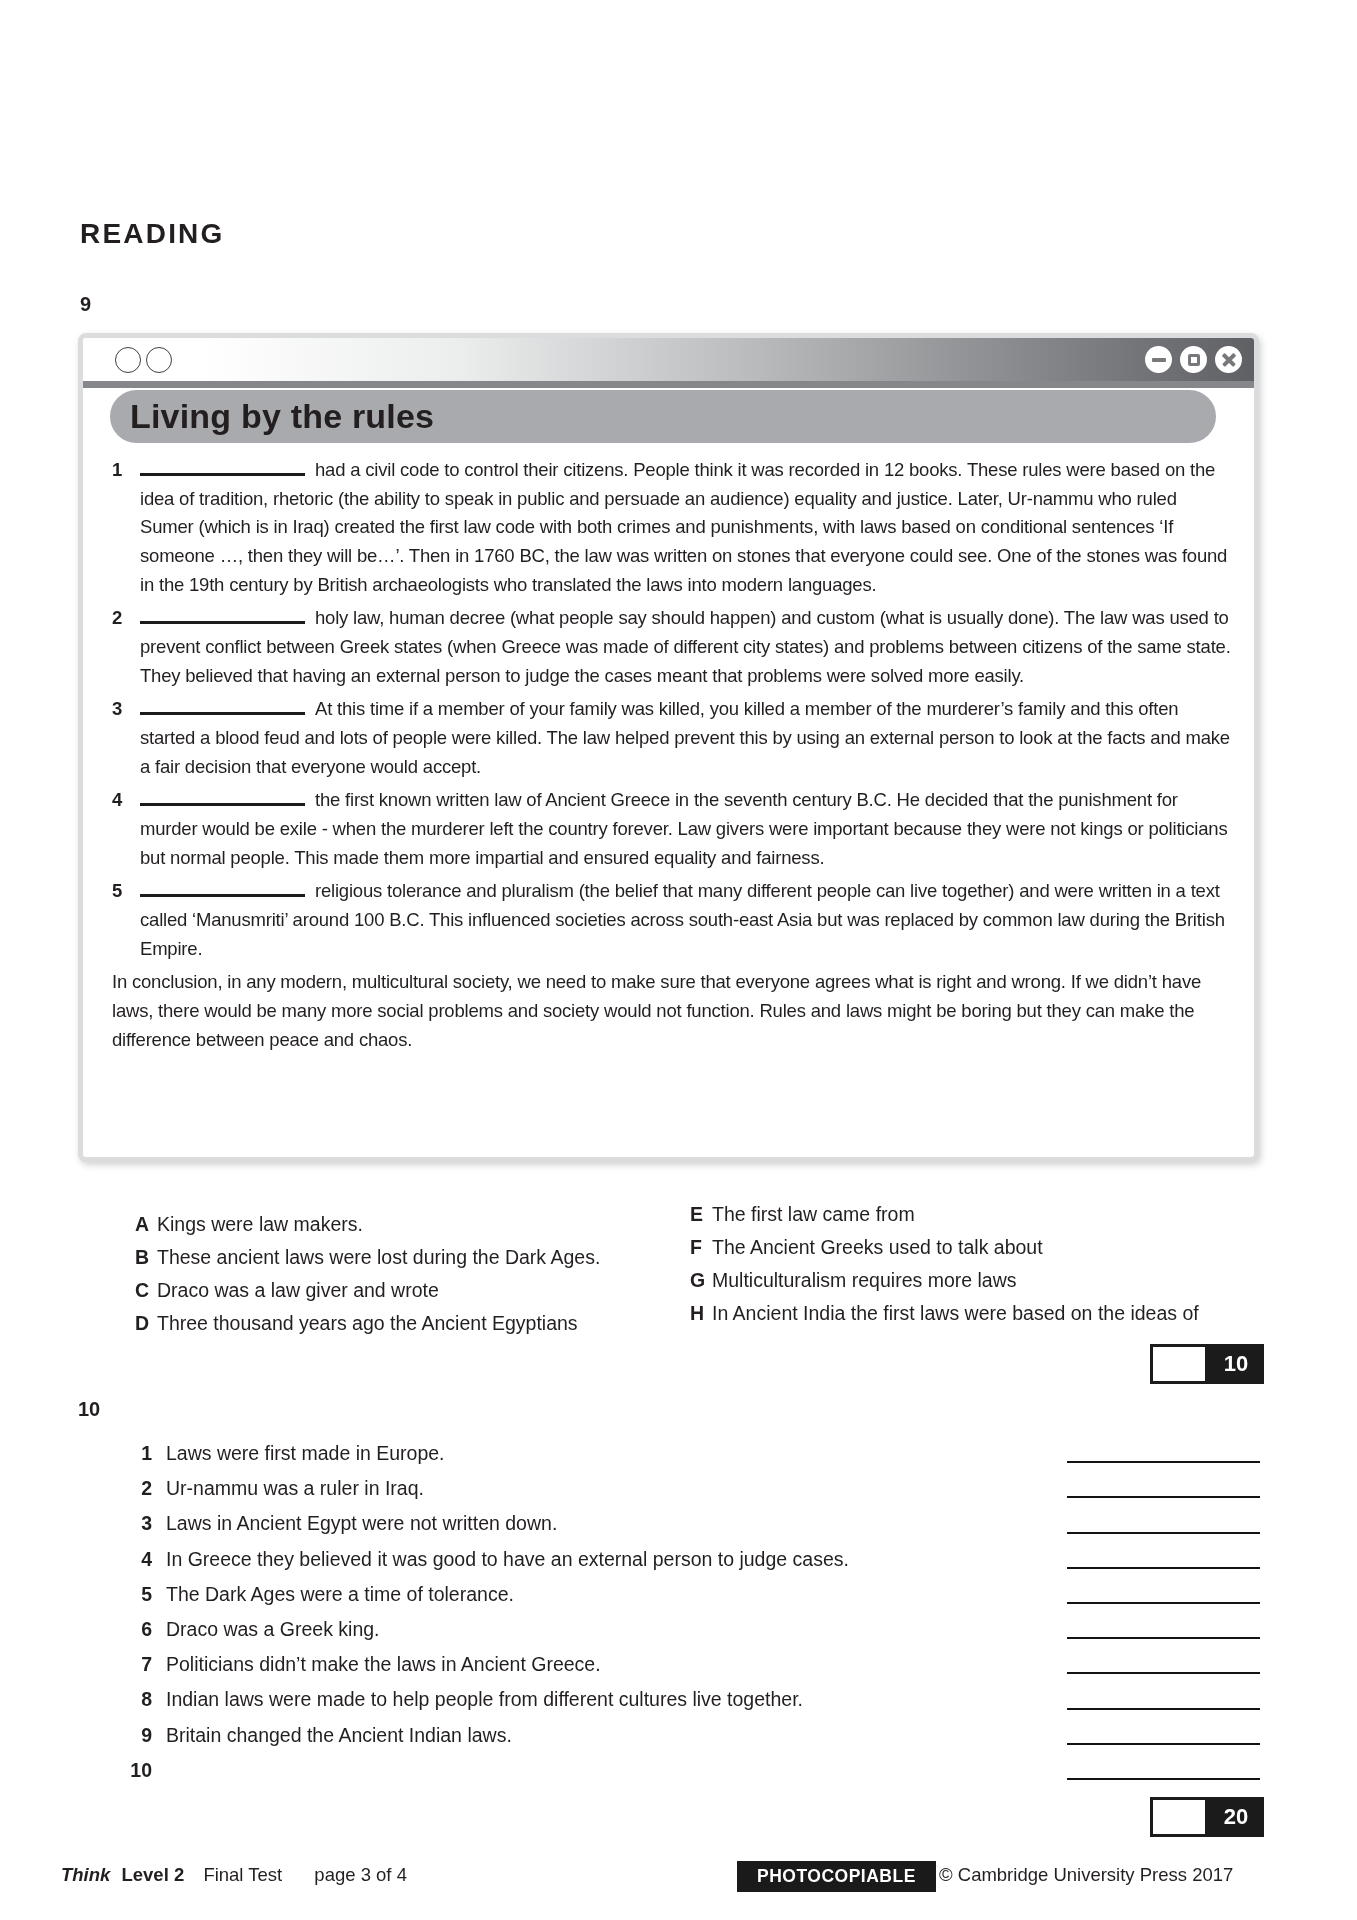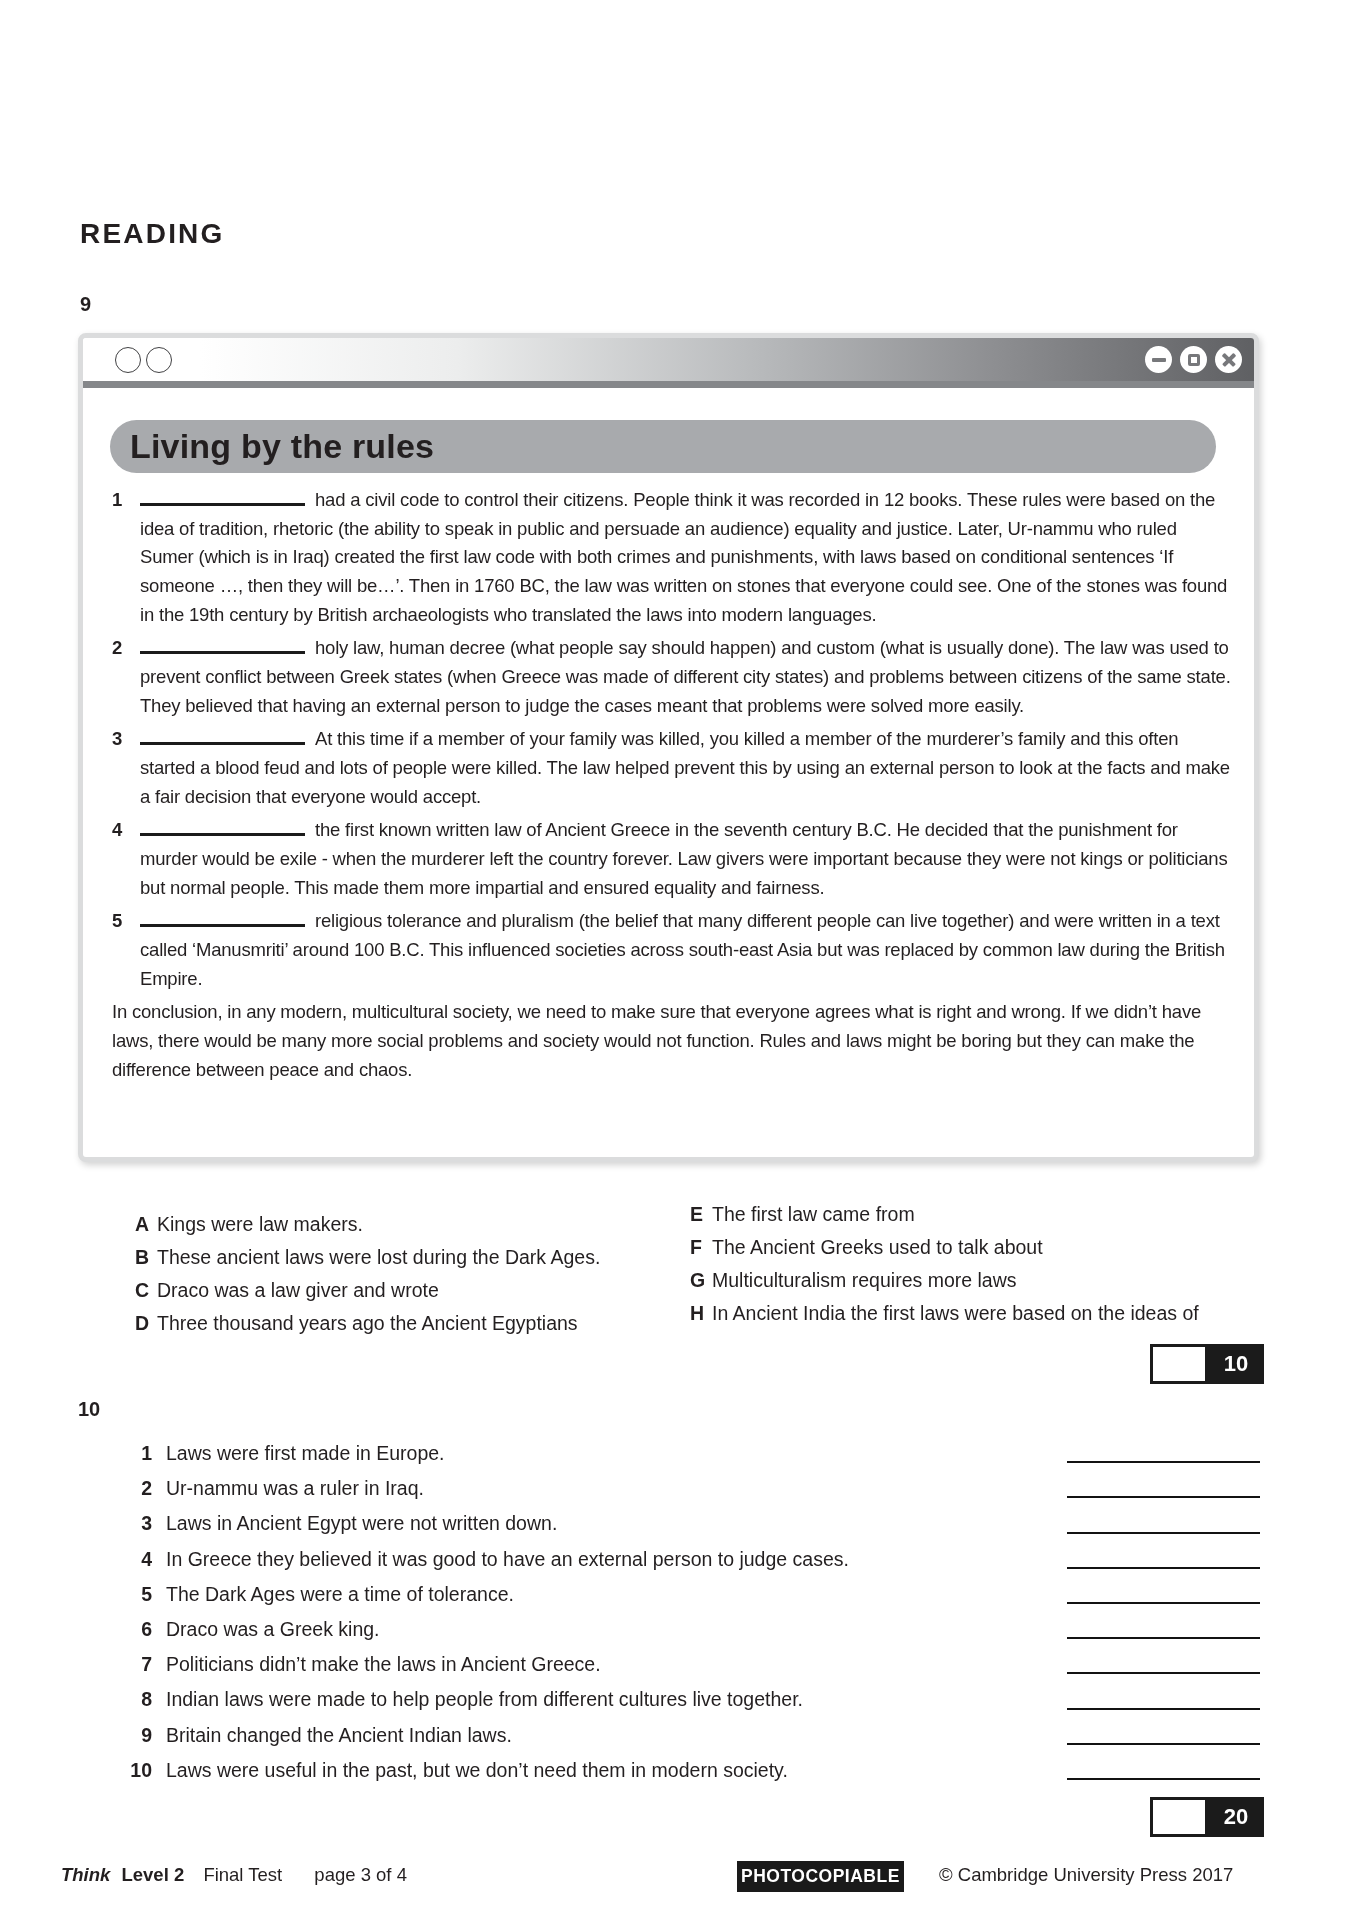--- a/index.html
+++ b/index.html
@@ -29,21 +29,21 @@
   .winbtn{width:27px;height:27px;border-radius:50%;background:#ffffff;display:flex;
           align-items:center;justify-content:center;}
   .glyph-min{width:14px;height:4px;background:#77787b;border-radius:1px;}
   .glyph-max{width:12px;height:12px;border:3px solid #77787b;border-radius:2px;box-sizing:border-box;}
   .glyph-close{position:relative;width:16px;height:16px;}
   .glyph-close i{position:absolute;left:0;top:6px;width:16px;height:3.5px;background:#77787b;border-radius:1px;}
   .glyph-close i:first-child{transform:rotate(45deg);}
   .glyph-close i:last-child{transform:rotate(-45deg);}
   .strip{height:7px;background:#85878a;}
 
-  .content{padding-top:32px;}
+  .content{padding-top:2px;}
   .pill{margin:0 38px 13px 27px;height:53px;background:#a8aaad;border-radius:27px;
         display:flex;align-items:center;}
   .pill span{font-size:34px;font-weight:700;padding-left:20px;letter-spacing:.2px;}
 
   .article{margin:0 22px 0 29px;font-size:18.5px;line-height:1.55;letter-spacing:-0.2px;}
   .article p{margin:0 0 5px 0;}
   .para{position:relative;padding-left:28px;margin-bottom:5px;}
   .pnum{position:absolute;left:0;top:0;font-weight:700;}
   .gap{display:inline-block;width:165px;height:14px;border-bottom:3px solid #1b1b1b;margin-right:10px;}
   .concl{margin-top:2px;}
@@ -69,21 +69,21 @@
   .tf-row{position:relative;height:35.2px;display:flex;align-items:center;}
   .tf-num{width:24px;flex:none;text-align:right;font-weight:700;margin-right:14px;}
   .tf-line{position:absolute;right:0;bottom:8px;width:193px;border-bottom:2.5px solid #131313;}
 
   
   .footer-left{position:absolute;left:61px;top:1864px;font-size:18.5px;}
   .footer-left .book{font-weight:700;font-style:italic;}
   .footer-left .level{font-weight:700;margin-left:6px;}
   .footer-left .test{margin-left:14px;}
   .footer-left .pageno{margin-left:27px;}
-  .badge{position:absolute;left:737px;top:1861px;height:31px;padding:0 4px;background:#1a1a1a;
+  .badge{position:absolute;left:737px;top:1861px;height:31px;padding:0 20px;background:#1a1a1a;
          color:#fff;font-weight:700;font-size:17.5px;letter-spacing:.5px;display:flex;align-items:center;}
   .copyright{position:absolute;left:939px;top:1864px;font-size:18.5px;}
 </style>
 </head>
 <body>
 
 <div class="page">
 
   <h1 class="reading-title">READING</h1>
 
@@ -228,21 +228,20 @@
       <span class="tf-text">Indian laws were made to help people from different cultures live together.</span>
       <span class="tf-line"></span>
     </div>
     <div class="tf-row">
       <span class="tf-num">9</span>
       <span class="tf-text">Britain changed the Ancient Indian laws.</span>
       <span class="tf-line"></span>
     </div>
     <div class="tf-row">
       <span class="tf-num">10</span>
-      <span class="tf-text">Laws were useful in the past, but we don’t need them in modern society.</span>
       <span class="tf-line"></span>
     </div>
   </div>
 
   <div class="scorebox score20">
     <span class="score-blank"></span>
     <span class="score-val">20</span>
   </div>
 
   <div class="footer-left">

